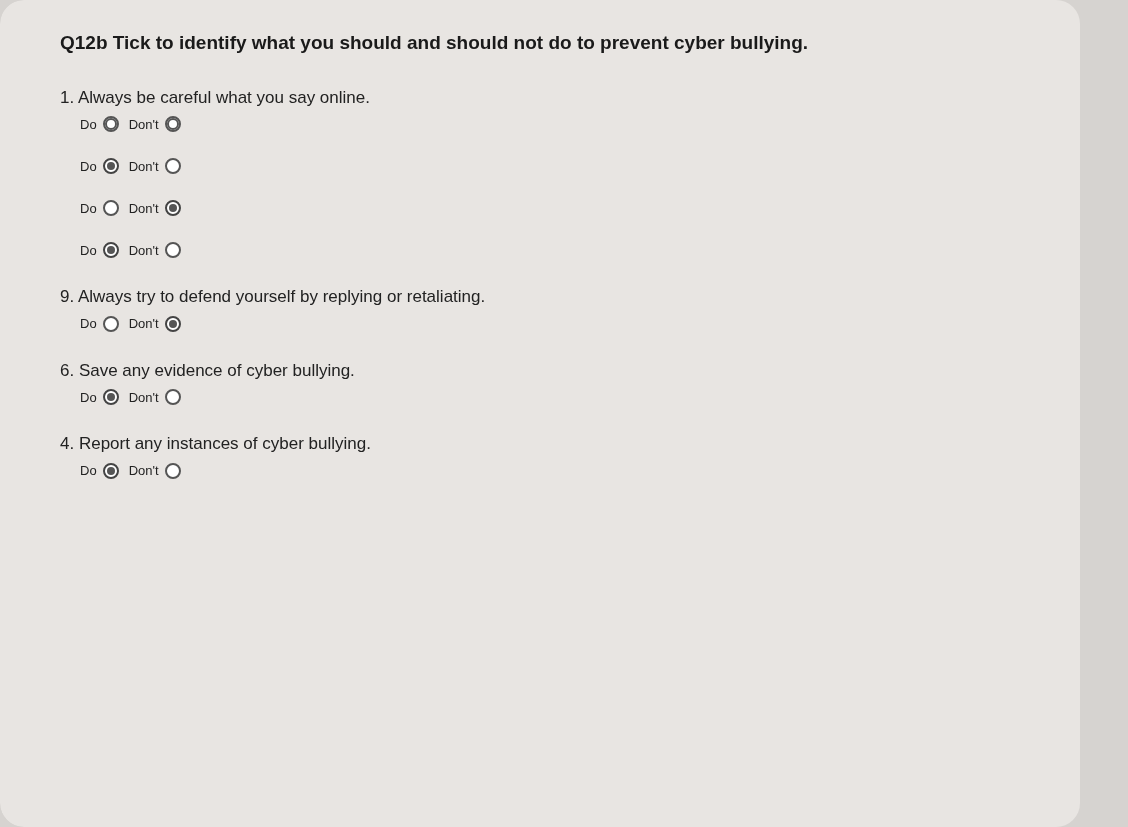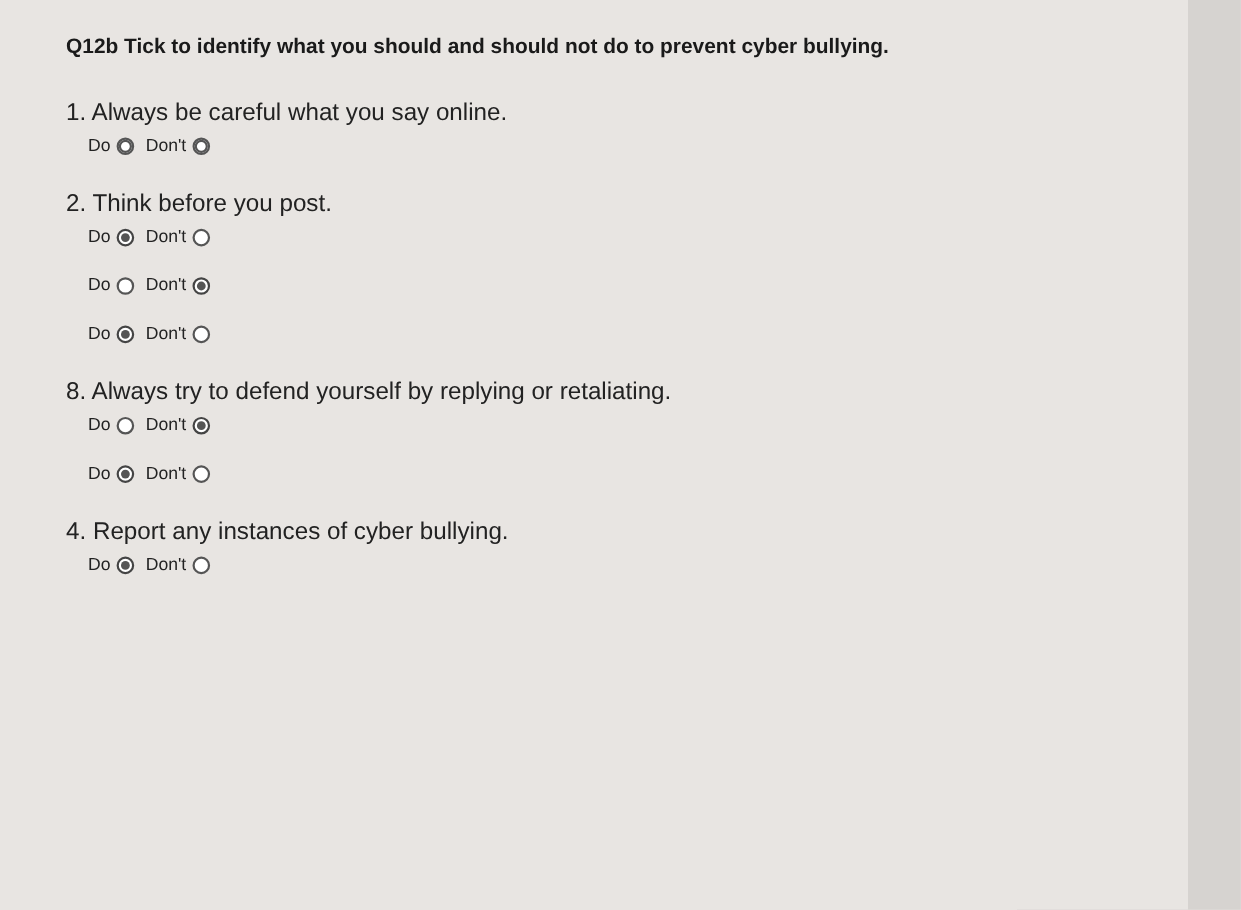--- a/index.html
+++ b/index.html
@@ -1,18 +1,19 @@
 <!DOCTYPE html>
 <html><head>
   <meta charset="utf-8">
   <style>
     * {
       box-sizing: border-box;
       margin: 0;
       padding: 0;
+      border-radius: 24px;
     }
 
     body {
       width: 1128px;
       height: 827px;
       background-color: #d6d3d0;
       font-family: Arial, sans-serif;
       display: flex;
       align-items: flex-start;
       justify-content: flex-start;
@@ -33,35 +34,35 @@
       color: #1a1a1a;
       margin-bottom: 28px;
       line-height: 1.4;
     }
 
     .question-item {
       margin-bottom: 26px;
     }
 
     .question-text {
-      font-size: 22px;
+      font-size: 17px;
       color: #222;
       margin-bottom: 6px;
       line-height: 1.5;
     }
 
     .radio-group {
       display: flex;
       align-items: center;
       gap: 4px;
       padding-left: 20px;
     }
 
     .radio-label {
-      font-size: 16px;
+      font-size: 13px;
       color: #222;
       margin-right: 2px;
     }
 
     .radio-circle {
       width: 16px;
       height: 16px;
       border-radius: 50%;
       border: 2px solid #555;
       display: inline-flex;
@@ -109,21 +110,20 @@
       <div class="question-item">
         <div class="question-text">1. Always be careful what you say online.</div>
         <div class="radio-group">
           <span class="radio-label">Do</span>
           <span class="radio-circle ring-selected"></span>
           <span class="radio-label" style="margin-left: 6px;">Don't</span>
           <span class="radio-circle ring-selected"></span>
         </div>
       </div>
       <div class="question-item">
-        <div class="question-text">2. Think before you post.</div>
         <div class="radio-group">
           <span class="radio-label">Do</span>
           <span class="radio-circle selected"></span>
           <span class="radio-label" style="margin-left: 6px;">Don't</span>
           <span class="radio-circle"></span>
         </div>
       </div>
       <div class="question-item">
         <div class="radio-group">
           <span class="radio-label">Do</span>
@@ -134,29 +134,30 @@
       </div>
       <div class="question-item">
         <div class="radio-group">
           <span class="radio-label">Do</span>
           <span class="radio-circle selected"></span>
           <span class="radio-label" style="margin-left: 6px;">Don't</span>
           <span class="radio-circle"></span>
         </div>
       </div>
       <div class="question-item">
-        <div class="question-text">8. Always try to defend yourself by replying or retaliating.</div>
+        <div class="question-text">9. Always try to defend yourself by replying or retaliating.</div>
         <div class="radio-group">
           <span class="radio-label">Do</span>
           <span class="radio-circle"></span>
           <span class="radio-label" style="margin-left: 6px;">Don't</span>
           <span class="radio-circle selected"></span>
         </div>
       </div>
       <div class="question-item">
+        <div class="question-text">6. Save any evidence of cyber bullying.</div>
         <div class="radio-group">
           <span class="radio-label">Do</span>
           <span class="radio-circle selected"></span>
           <span class="radio-label" style="margin-left: 6px;">Don't</span>
           <span class="radio-circle"></span>
         </div>
       </div>
       <div class="question-item">
         <div class="question-text">4. Report any instances of cyber bullying.</div>
         <div class="radio-group">

